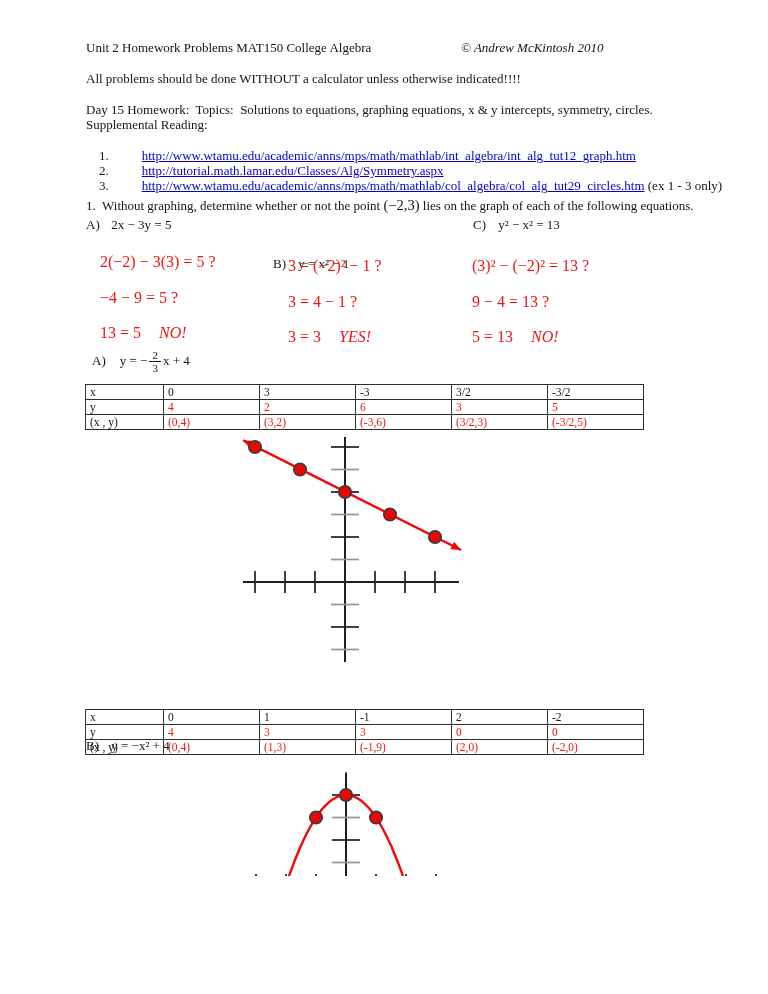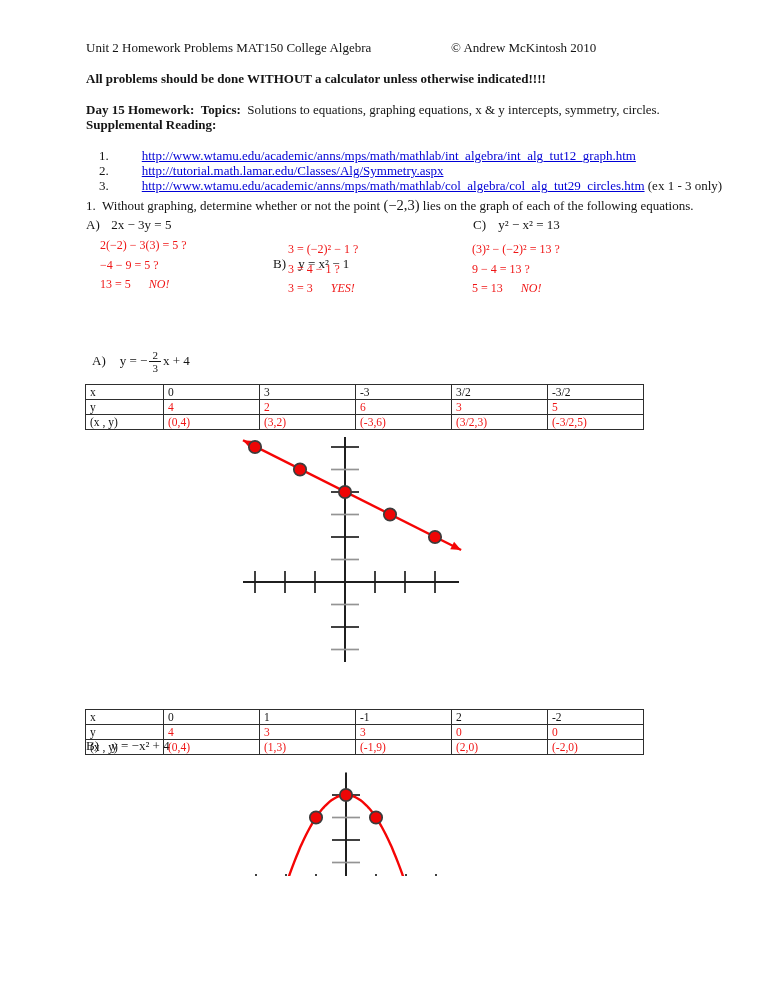--- a/index.html
+++ b/index.html
@@ -1,47 +1,47 @@
 <!DOCTYPE html>
 <html><head>
 <meta charset="utf-8">
 <style>
   html,body{margin:0;padding:0;background:#ffffff;}
   .page{position:relative;width:768px;height:876px;background:#ffffff;overflow:hidden;
         font-family:"Liberation Serif",serif;color:#141414;font-size:13px;}
   .abs{position:absolute;}
-  .b{font-weight:bold;}
+  .b{font-weight:normal;}
   .red{color:#ef1515;}
   .pre{white-space:pre;}
   .math{}
   a.doclink{color:#0000d6;text-decoration:underline;cursor:pointer;padding-left:29px;}
   .linkrow{white-space:pre;}
   .linknum{color:#141414;margin-right:4px;}
-  .workline{line-height:19.5px;white-space:pre;font-size:12px;}
+  .workline{line-height:19.5px;white-space:pre;font-size:16px;margin-top:16px;}
   .verdict{font-style:italic;margin-left:18px;}
   .eqlabel{display:inline-block;min-width:22px;}
   
   table.datatable{border-collapse:collapse;table-layout:fixed;font-size:11.5px;}
   table.datatable td{border:1px solid #2e2e2e;height:14px;line-height:13px;
                      padding:0 0 0 4px;overflow:hidden;vertical-align:middle;}
   
   .frac{display:inline-flex;flex-direction:column;text-align:center;font-size:11px;
         line-height:12px;vertical-align:-9px;font-style:normal;margin:0 2px;}
   .frac .num{border-bottom:1.2px solid #141414;padding:0 3px;}
   .frac .den{padding:0 3px;}
   .eqline{display:flex;align-items:center;}
   svg{display:block;}
 </style>
 </head>
 <body>
 
 <div class="page">
 
   <div class="abs" style="left:86px;top:40px;">Unit 2 Homework Problems MAT150 College Algebra</div>
-  <div class="abs" style="left:451px;top:40px;">© Andrew McKintosh 2010</div>
+  <div class="abs" style="left:461px;top:40px;font-style:italic;">© Andrew McKintosh 2010</div>
 
   <div class="abs b" style="left:86px;top:71px;">All problems should be done WITHOUT a calculator unless otherwise indicated!!!!</div>
 
   <div class="abs" style="left:86px;top:102px;">
     <span class="b pre">Day 15 Homework:</span><span class="pre">  </span><span class="b pre">Topics:</span><span class="pre">  </span><span>Solutions to equations, graphing equations, x &amp; y intercepts, symmetry, circles.</span>
   </div>
 
   <div class="abs b" style="left:86px;top:117px;">Supplemental Reading:</div>
 
   <div class="abs linkrow" style="left:86px;top:132px;">

